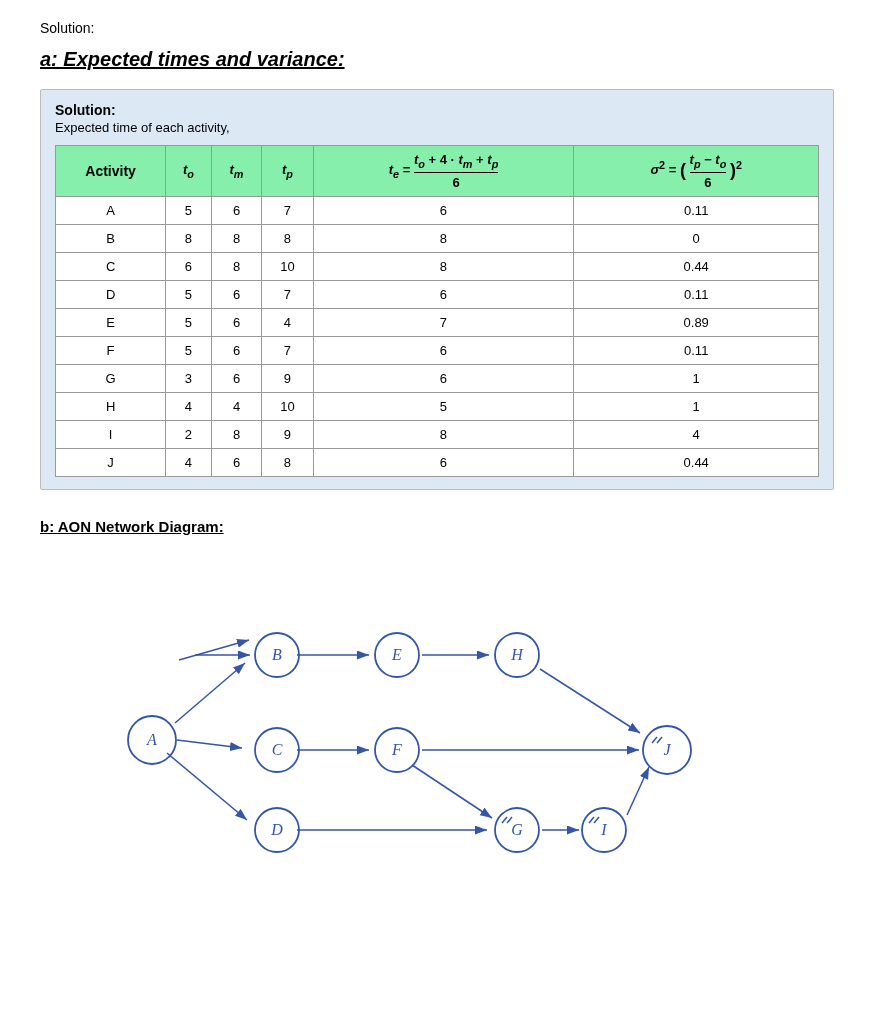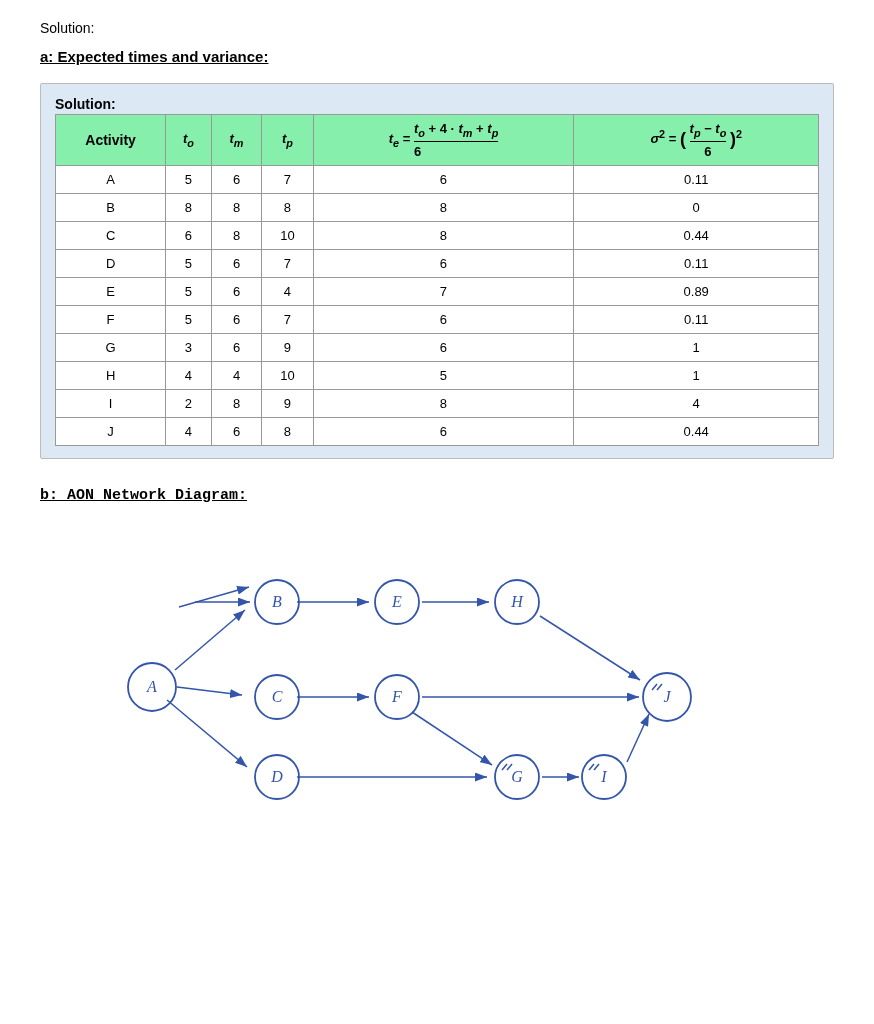--- a/index.html
+++ b/index.html
@@ -10,24 +10,25 @@
       color: #000;
       padding: 20px 40px;
       width: 874px;
       min-height: 1024px;
     }
     .solution-label {
       font-size: 14px;
       margin-bottom: 12px;
     }
     .section-heading {
-      font-size: 15px;
+      font-size: 20px;
       font-weight: bold;
       text-decoration: underline;
       margin-bottom: 18px;
+      font-style: italic;
     }
     .table-container {
       background: #dce9f5;
       border: 1px solid #bbb;
       padding: 12px 14px;
       margin-bottom: 28px;
       border-radius: 2px;
     }
     .table-title {
       font-weight: bold;
@@ -53,22 +54,21 @@
       background: #86efac;
       font-weight: bold;
     }
     .header-row th {
       vertical-align: middle;
     }
     .section-heading-b {
       font-size: 15px;
       font-weight: bold;
       text-decoration: underline;
-      margin-bottom: 8px;
-      font-family: Liberation Mono, monospace;
+      margin-bottom: 30px;
     }
     .network-diagram {
       position: relative;
       width: 700px;
       height: 320px;
       margin: 0 auto;
     }
     svg.diagram {
       width: 700px;
       height: 320px;
@@ -76,30 +76,31 @@
   </style>
 </head>
 <body>
 
 <p class="solution-label">Solution:</p>
 
 <p class="section-heading">a: Expected times and variance:</p>
 
 <div class="table-container">
   <div class="table-title">Solution:</div>
+  <div class="table-subtitle">Expected time of each activity,</div>
   <table>
     <thead>
       <tr class="header-row">
         <th style="font-size:14px; font-weight:bold;">Activity</th>
         <th><i>t<sub>o</sub></i></th>
         <th><i>t<sub>m</sub></i></th>
         <th><i>t<sub>p</sub></i></th>
         <th style="min-width:160px;">
           <i>t<sub>e</sub></i> =
-          <span style="display:inline-block; text-align:left; vertical-align:middle;">
+          <span style="display:inline-block; text-align:center; vertical-align:middle;">
             <span style="display:block; border-bottom: 1px solid #000; padding-bottom:2px;">
               <i>t<sub>o</sub></i> + 4 · <i>t<sub>m</sub></i> + <i>t<sub>p</sub></i>
             </span>
             <span style="display:block; padding-top:2px;">6</span>
           </span>
         </th>
         <th style="min-width:150px;">
           <i>σ</i><sup>2</sup> =
           <span style="display:inline-block; vertical-align:middle; font-size:18px;">(</span>
           <span style="display:inline-block; vertical-align:middle;">

